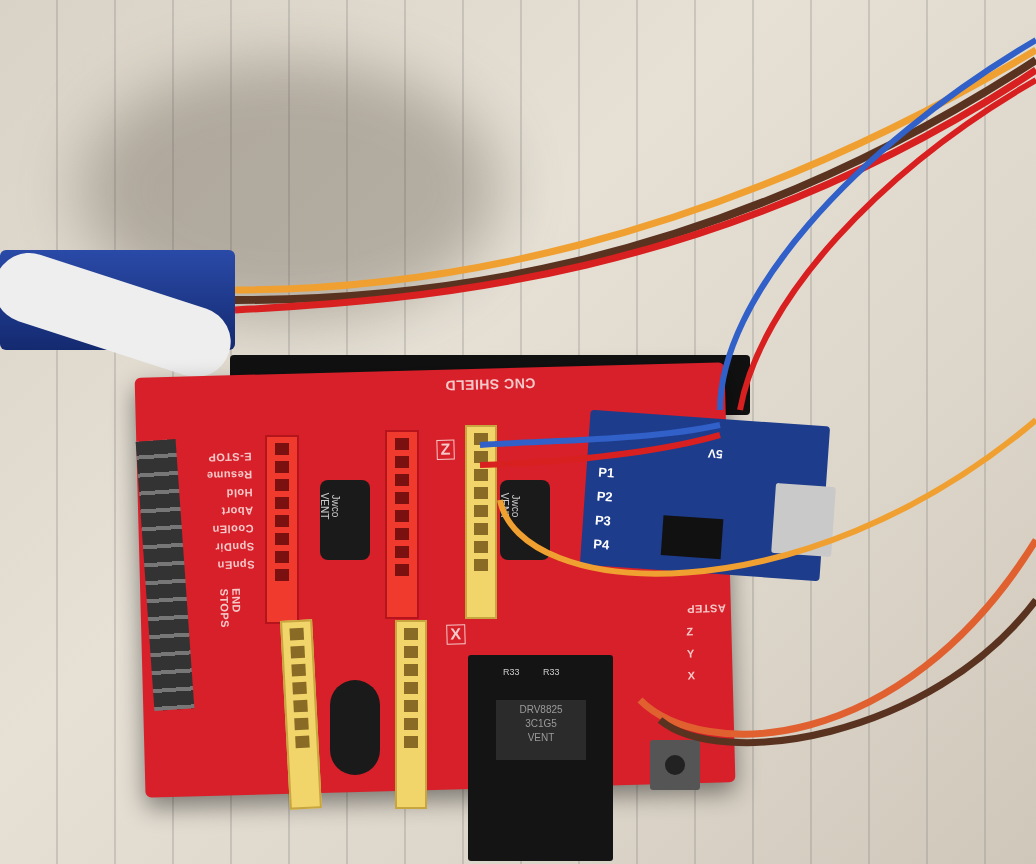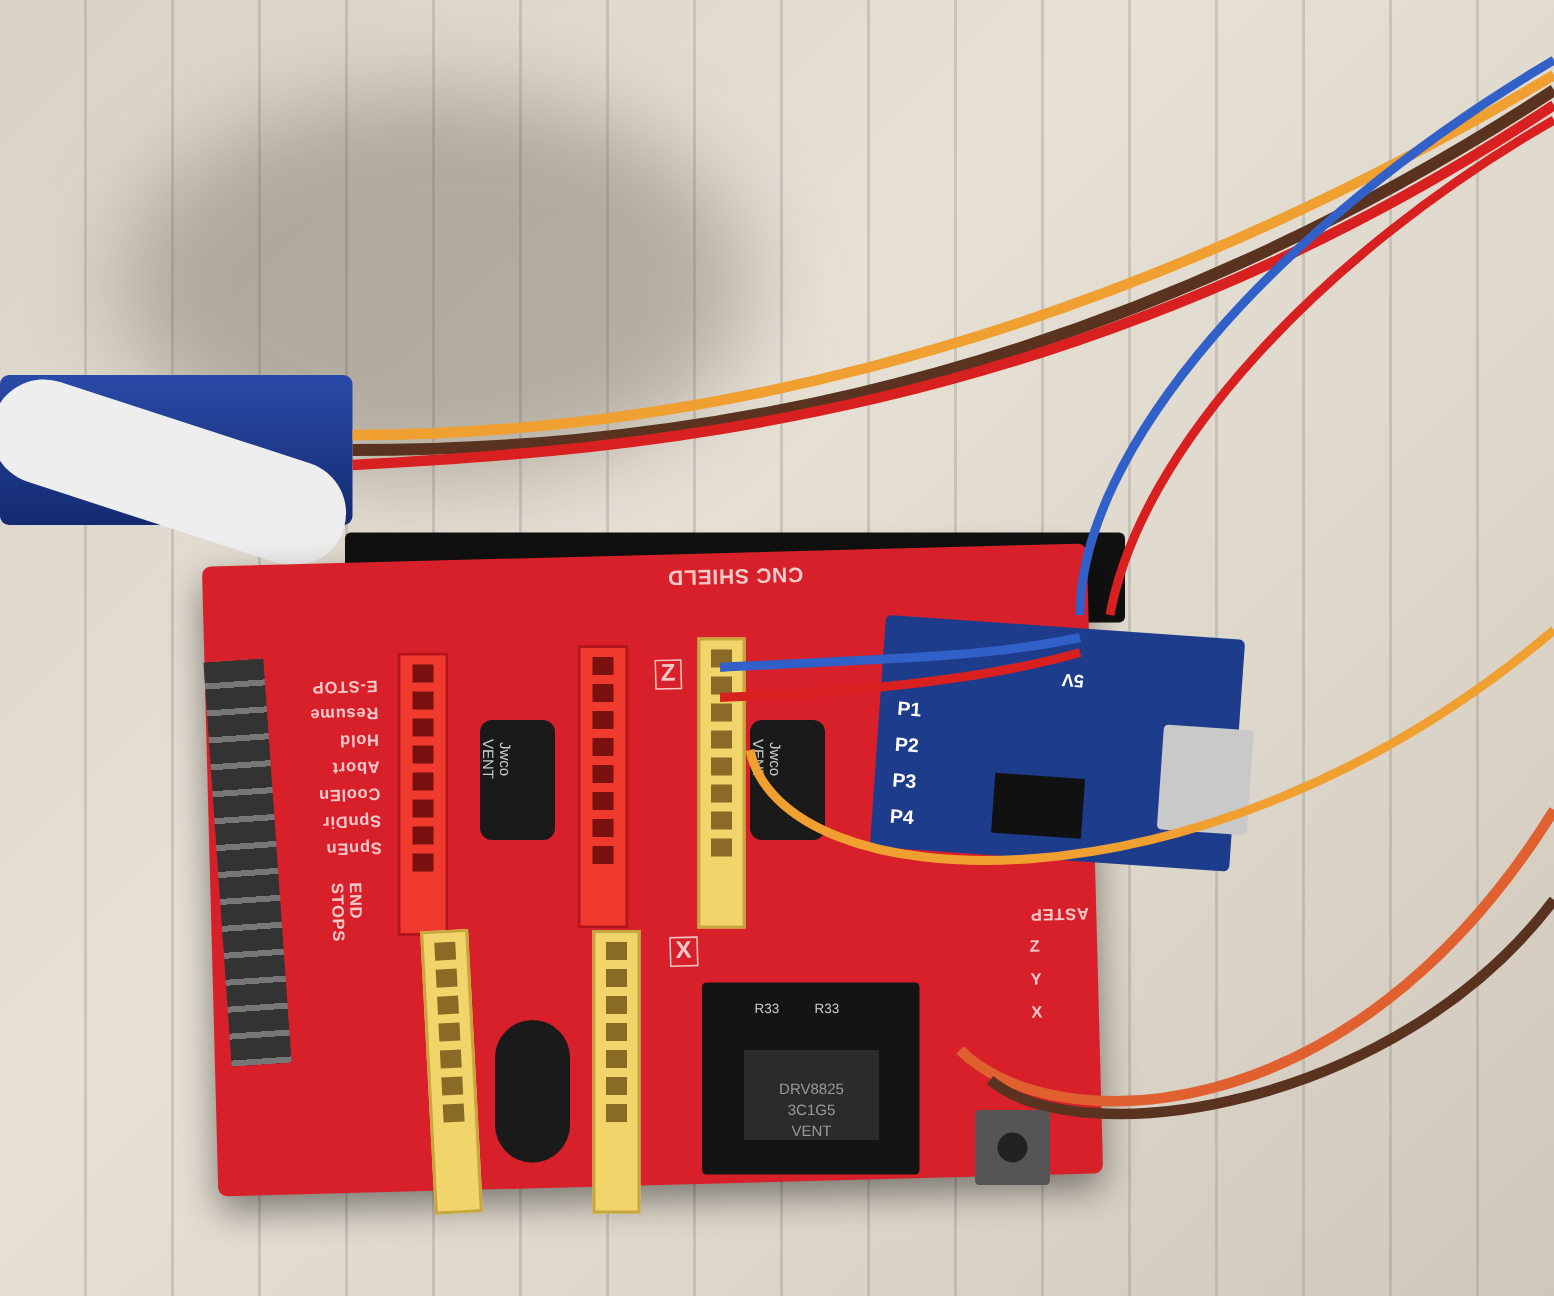--- a/index.html
+++ b/index.html
@@ -12,23 +12,23 @@
   .board{position:absolute;left:140px;top:370px;width:590px;height:420px;background:#d8202a;
     border-radius:6px;box-shadow:0 10px 25px rgba(0,0,0,.45);transform:rotate(-1.5deg);}
   .arduino{position:absolute;left:230px;top:355px;width:520px;height:60px;background:#111;border-radius:4px;}
   .silk{position:absolute;color:#f5c9c9;font-size:11px;font-weight:bold;letter-spacing:.5px;}
   .header-red{position:absolute;background:#f03a2e;border:2px solid #b5141d;}
   .header-yel{position:absolute;background:#f2d56a;border:2px solid #c7a640;}
   .slot{width:14px;height:12px;background:#7a1010;margin:6px auto;}
   .slot.y{background:#8a6b25;}
   .cap{position:absolute;width:50px;height:80px;background:#1a1a1a;border-radius:8px;color:#ccc;
     font-size:10px;text-align:center;}
-  .driver{position:absolute;left:468px;top:655px;width:145px;height:128px;background:#141414;border-radius:3px;}
+  .driver{position:absolute;left:468px;top:655px;width:145px;height:206px;background:#141414;border-radius:3px;}
   .chip{position:absolute;left:28px;top:45px;width:90px;height:60px;background:#2b2b2b;color:#9a9a9a;
-    font-size:10px;text-align:center;padding-top:20px;box-sizing:border-box;line-height:14px;}
+    font-size:10px;text-align:center;padding-top:3px;box-sizing:border-box;line-height:14px;}
   .digispark{position:absolute;left:585px;top:418px;width:240px;height:155px;background:#1e3c8c;border-radius:4px;
     transform:rotate(4deg);}
   .usb{position:absolute;right:-10px;top:60px;width:60px;height:70px;background:#c9c9c9;border-radius:3px;}
   .servo{position:absolute;left:0;top:240px;width:240px;height:120px;}
   .servo-body{position:absolute;left:0;top:10px;width:235px;height:100px;background:linear-gradient(180deg,#2a4aa8,#142a70);border-radius:6px;}
   .horn{position:absolute;left:-10px;top:40px;width:245px;height:70px;background:#eee;border-radius:40px;
     transform:rotate(18deg);}
   .btn{position:absolute;left:650px;top:740px;width:50px;height:50px;background:#555;border-radius:3px;}
   .btn::after{content:"";position:absolute;left:15px;top:15px;width:20px;height:20px;background:#222;border-radius:50%;}
   .pinrow{position:absolute;left:145px;top:440px;width:40px;height:270px;

